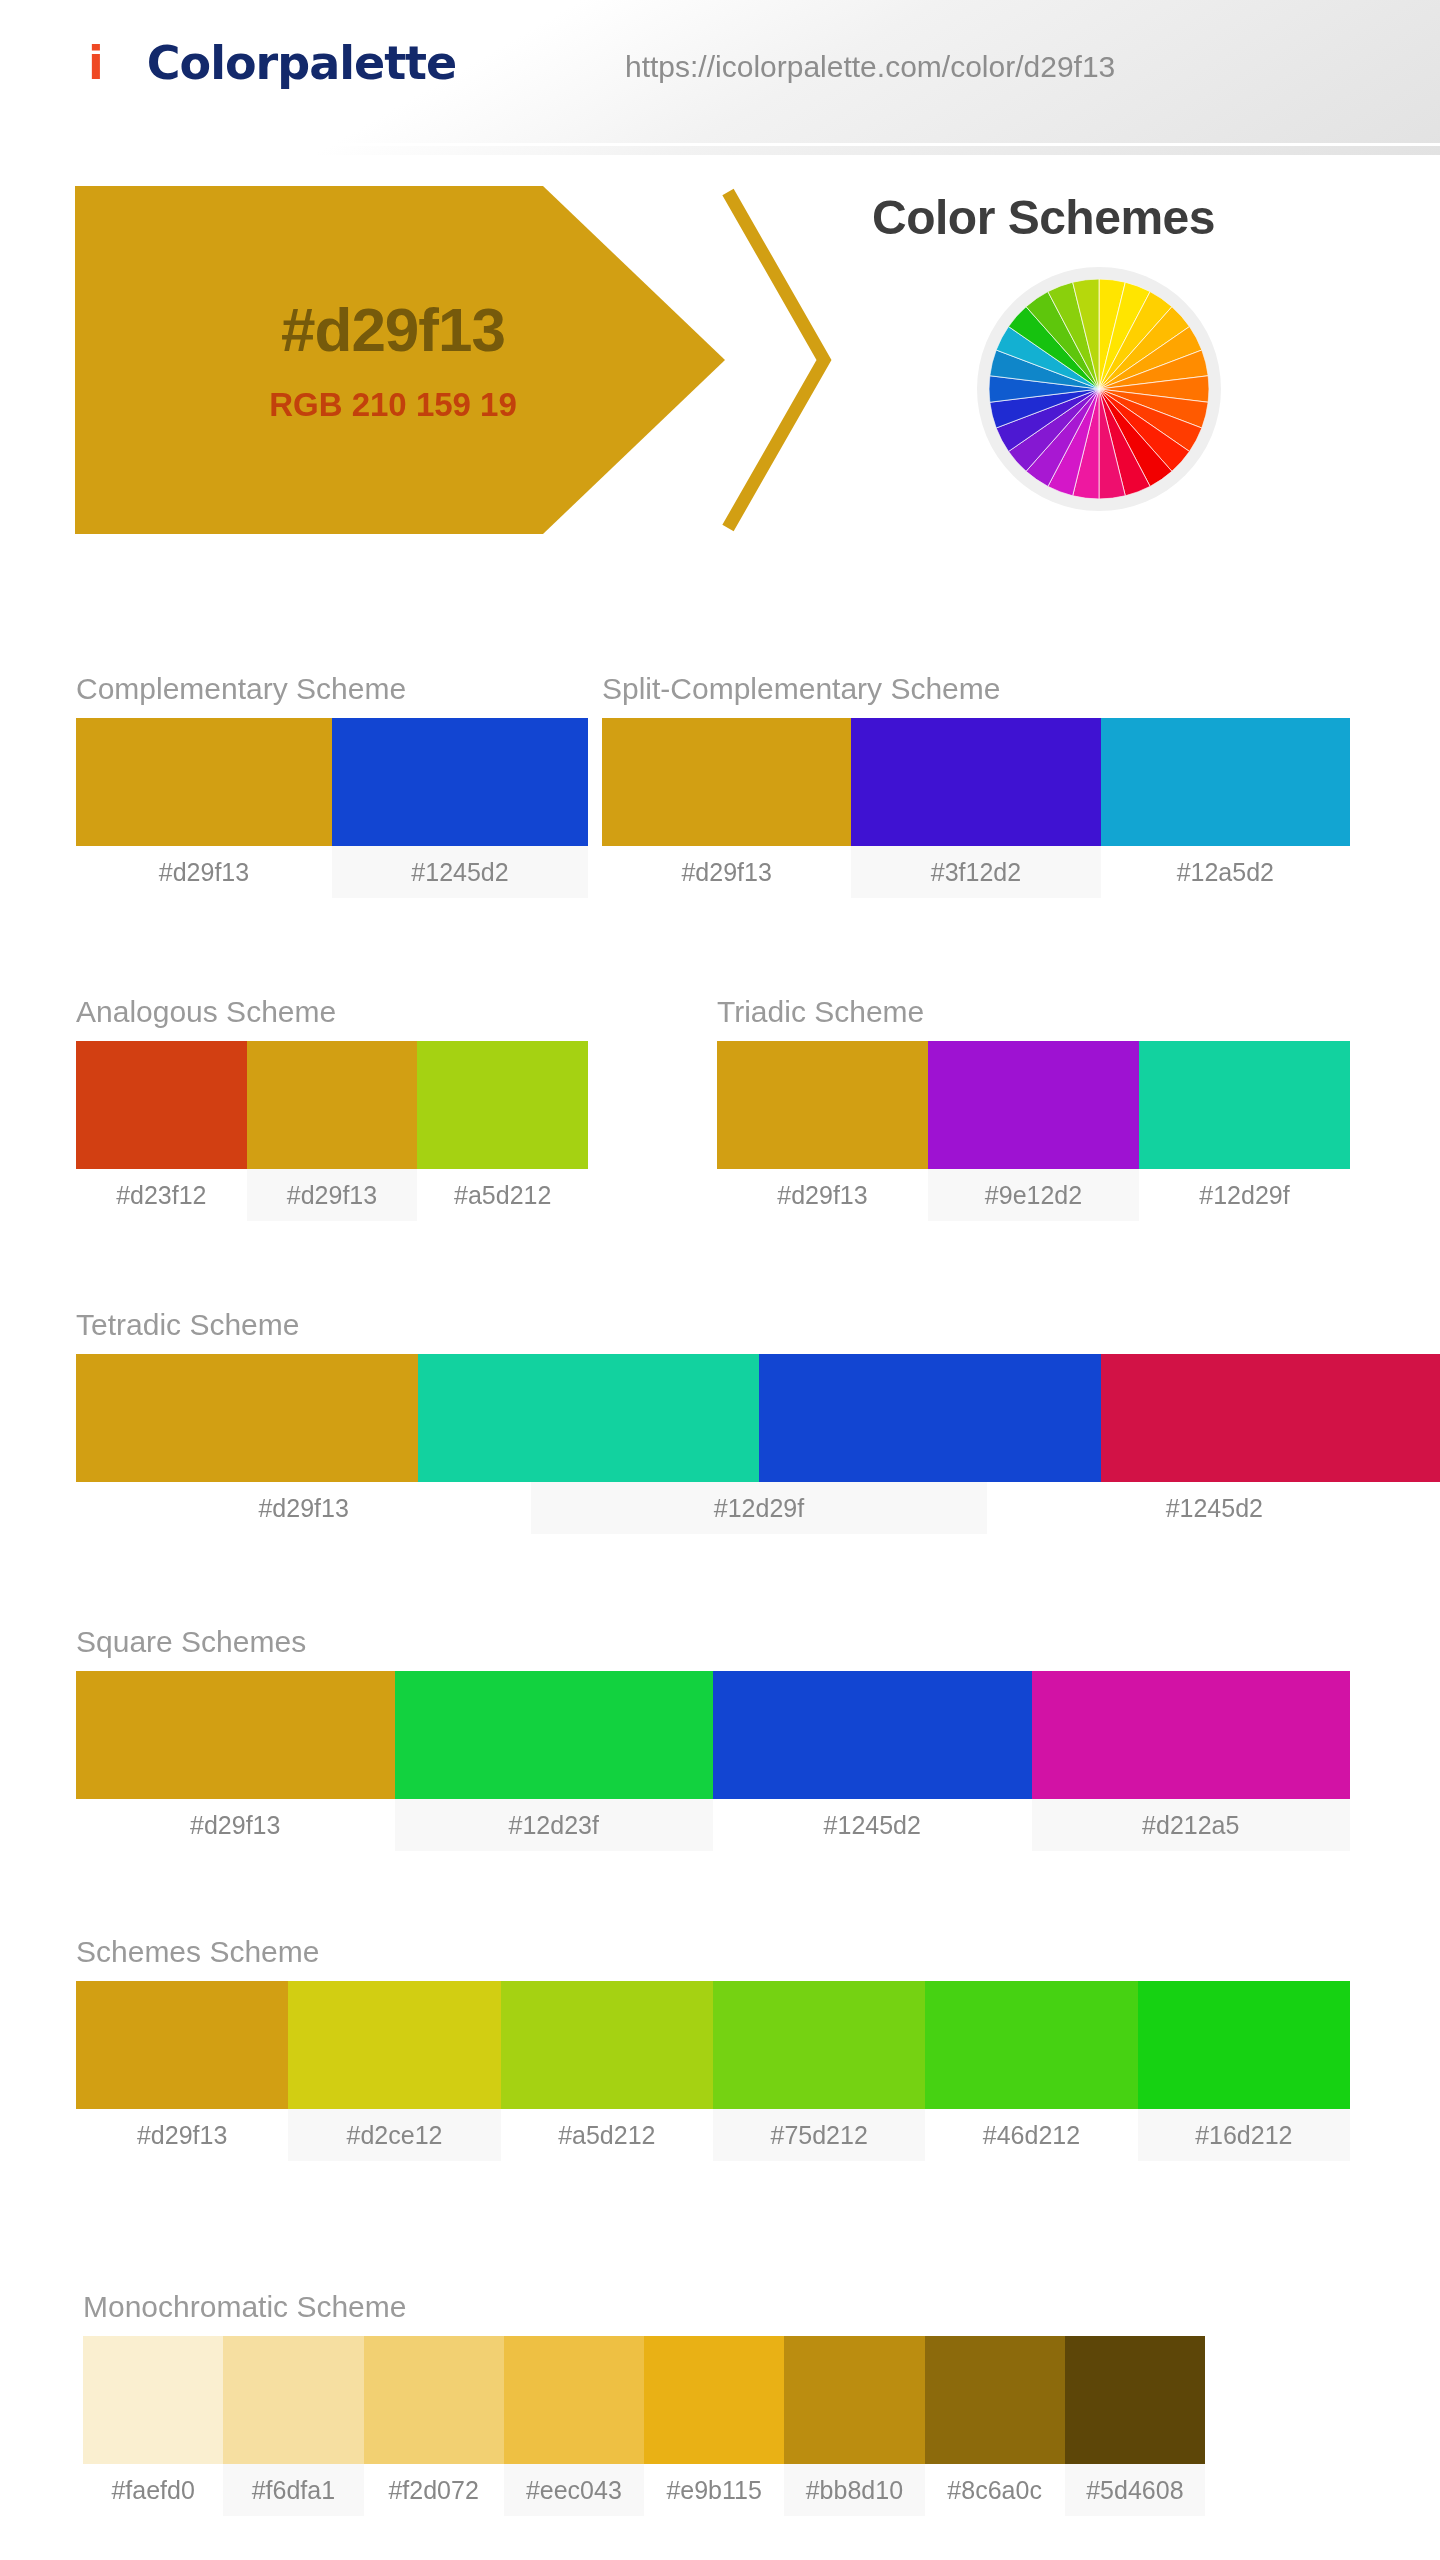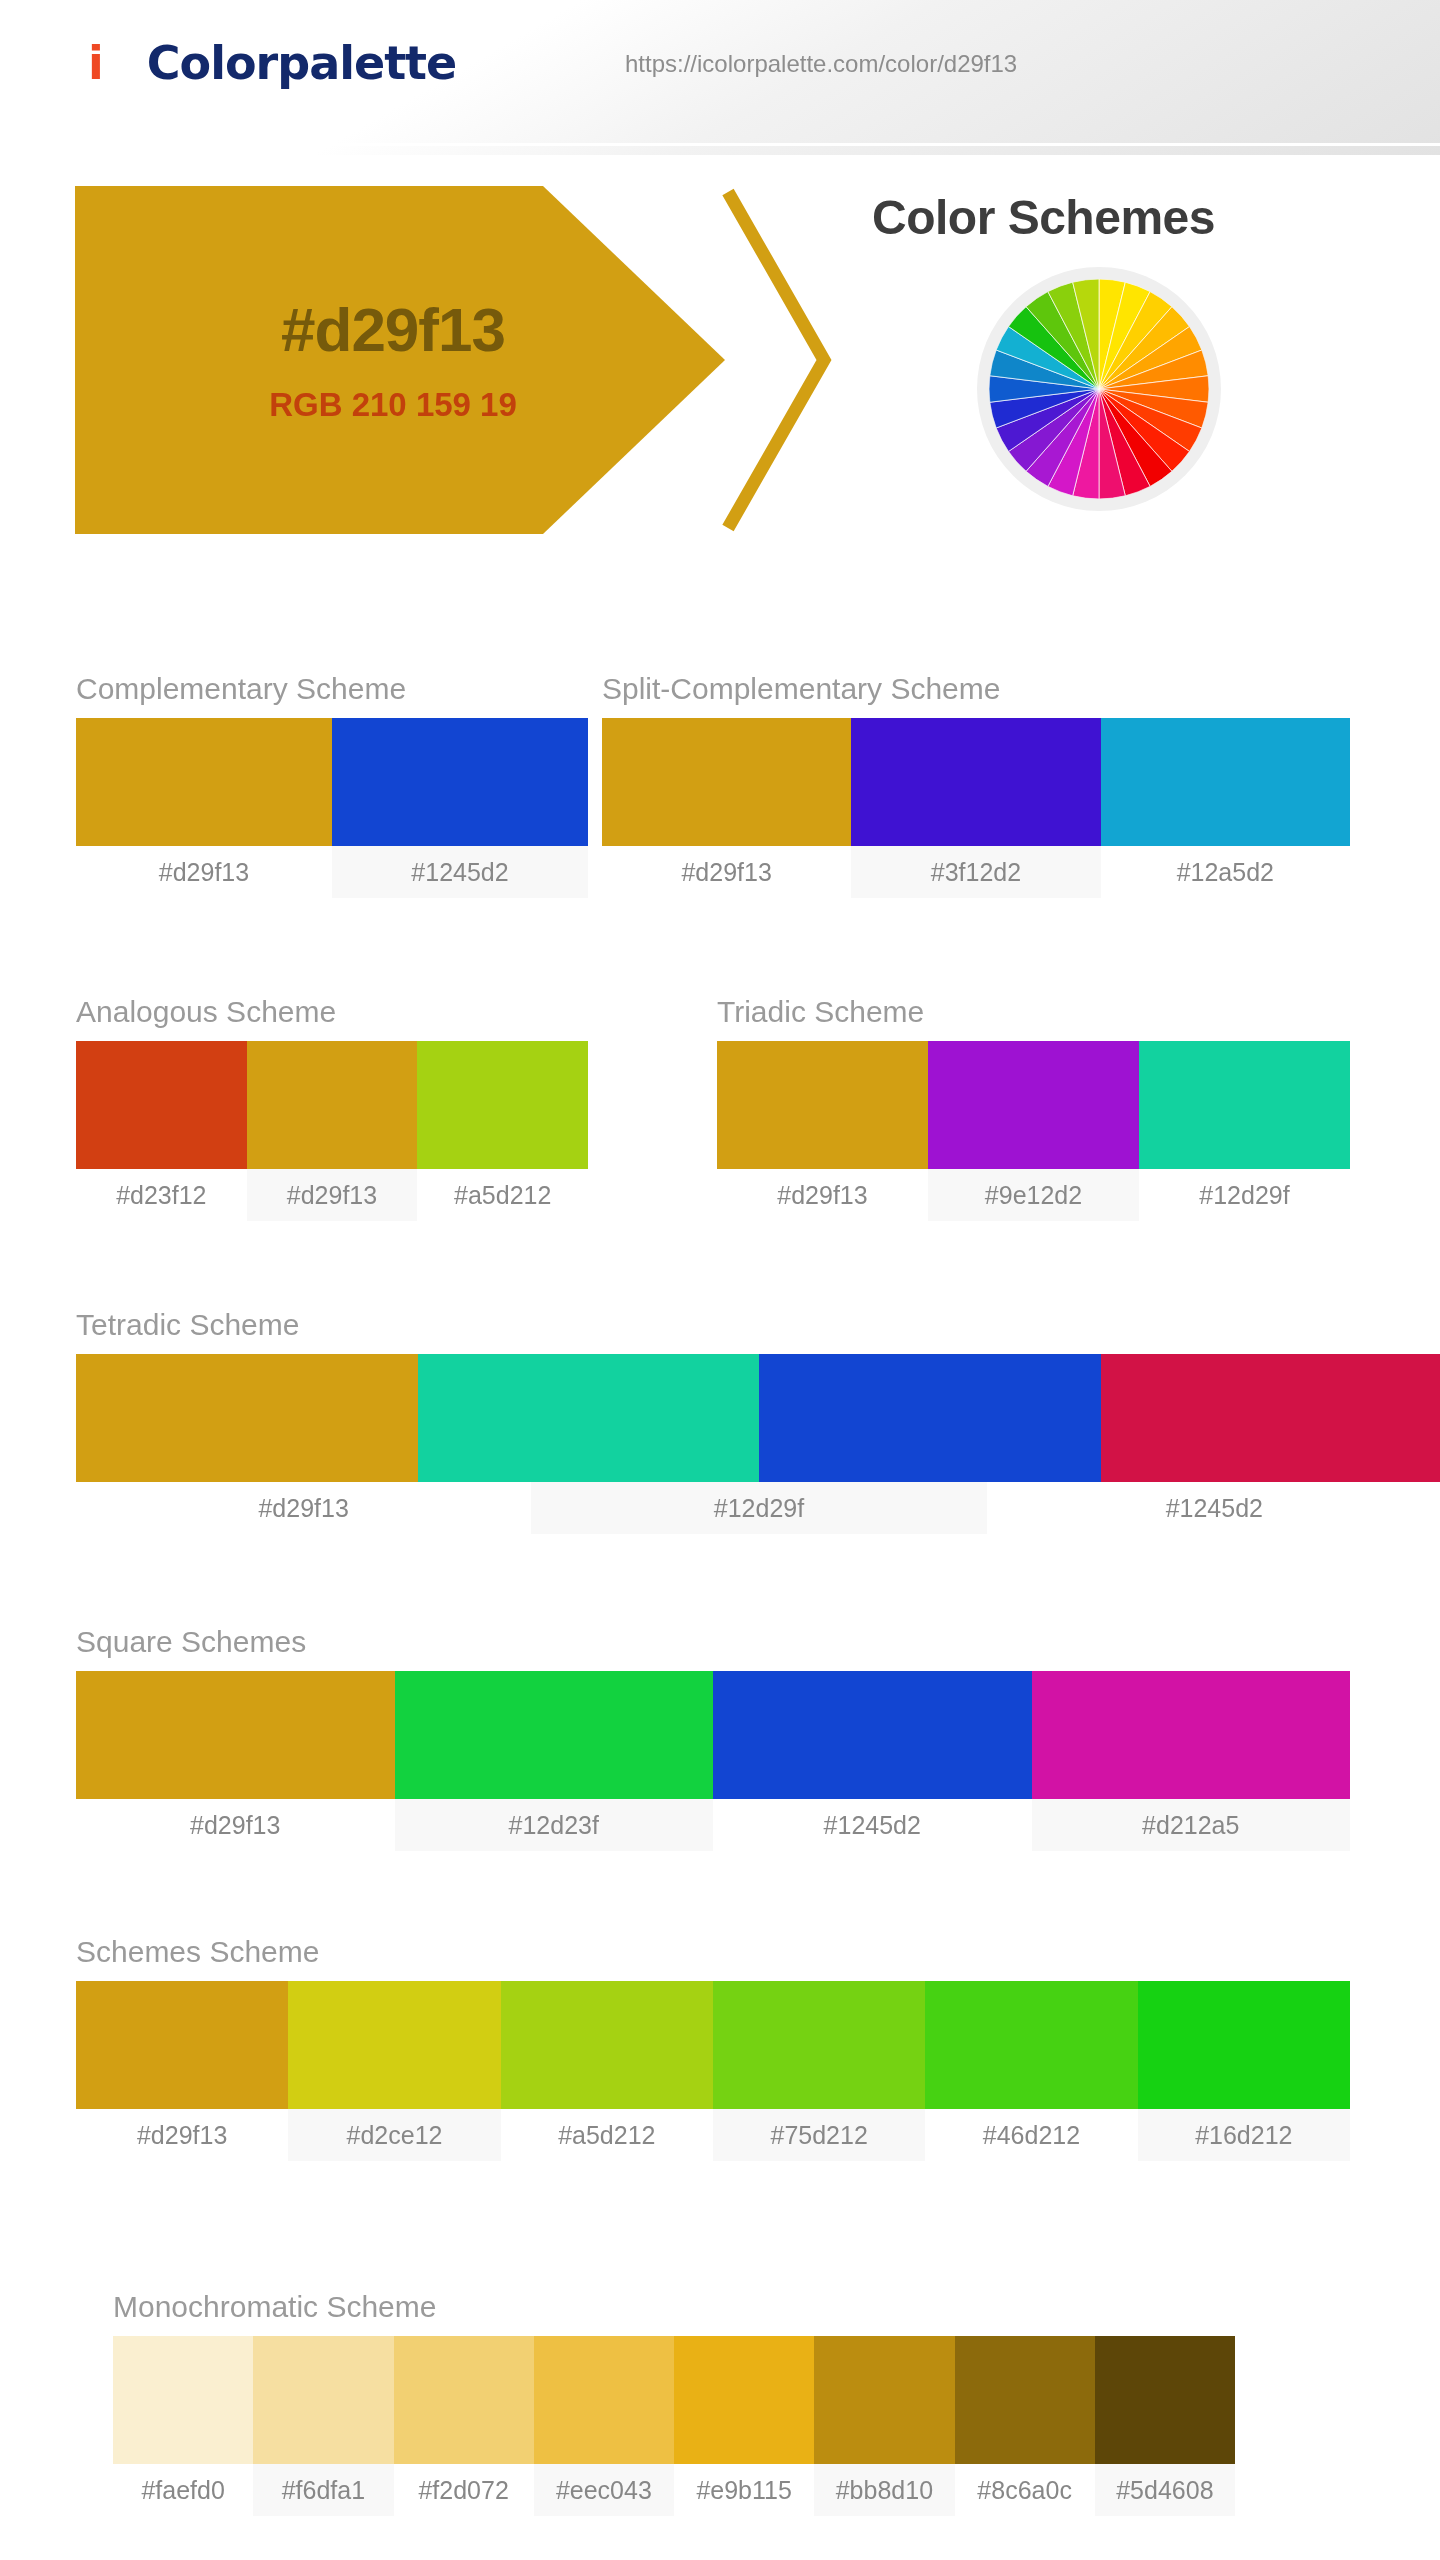--- a/index.html
+++ b/index.html
@@ -31,21 +31,21 @@
     font-weight: bold;
     letter-spacing: -1px;
     white-space: nowrap;
     font-family: "DejaVu Sans", sans-serif;
   }
   .logo .logo-i { color: #ef4924; }
   .logo .logo-rest { color: #13296b; margin-left: 44px; }
   .header-url {
     position: absolute;
     left: 625px; top: 50px;
-    font-size: 24px;
+    font-size: 30px;
     color: #8d8d8d;
     white-space: nowrap;
     font-family: "Liberation Sans", sans-serif;
   }
   .header-rule {
     position: absolute;
     left: 0; top: 143px; width: 1440px; height: 3px;
     background: #ffffff;
   }
 
@@ -395,21 +395,21 @@
           <div class="swatch-name alt">#75d212</div>
         </div>
         <div class="swatch-col">
           <div class="swatch-name">#46d212</div>
         </div>
         <div class="swatch-col">
           <div class="swatch-name alt">#16d212</div>
         </div>
       </div>
     </div>
-    <div class="scheme-block" style="left: 89px; top: 2290px; width: 1146px; padding-left: 24px;">
+    <div class="scheme-block" style="left: 59px; top: 2290px; width: 1146px; padding-left: 24px;">
       <div class="scheme-label">Monochromatic Scheme</div>
       <div class="swatch-row">
         <div class="swatch-col">
           <div class="swatch-chip" style="background: rgb(250, 239, 208); height: 128px;"></div>
         </div>
         <div class="swatch-col">
           <div class="swatch-chip" style="background: rgb(246, 223, 161); height: 128px;"></div>
         </div>
         <div class="swatch-col">
           <div class="swatch-chip" style="background: rgb(242, 208, 114); height: 128px;"></div>

